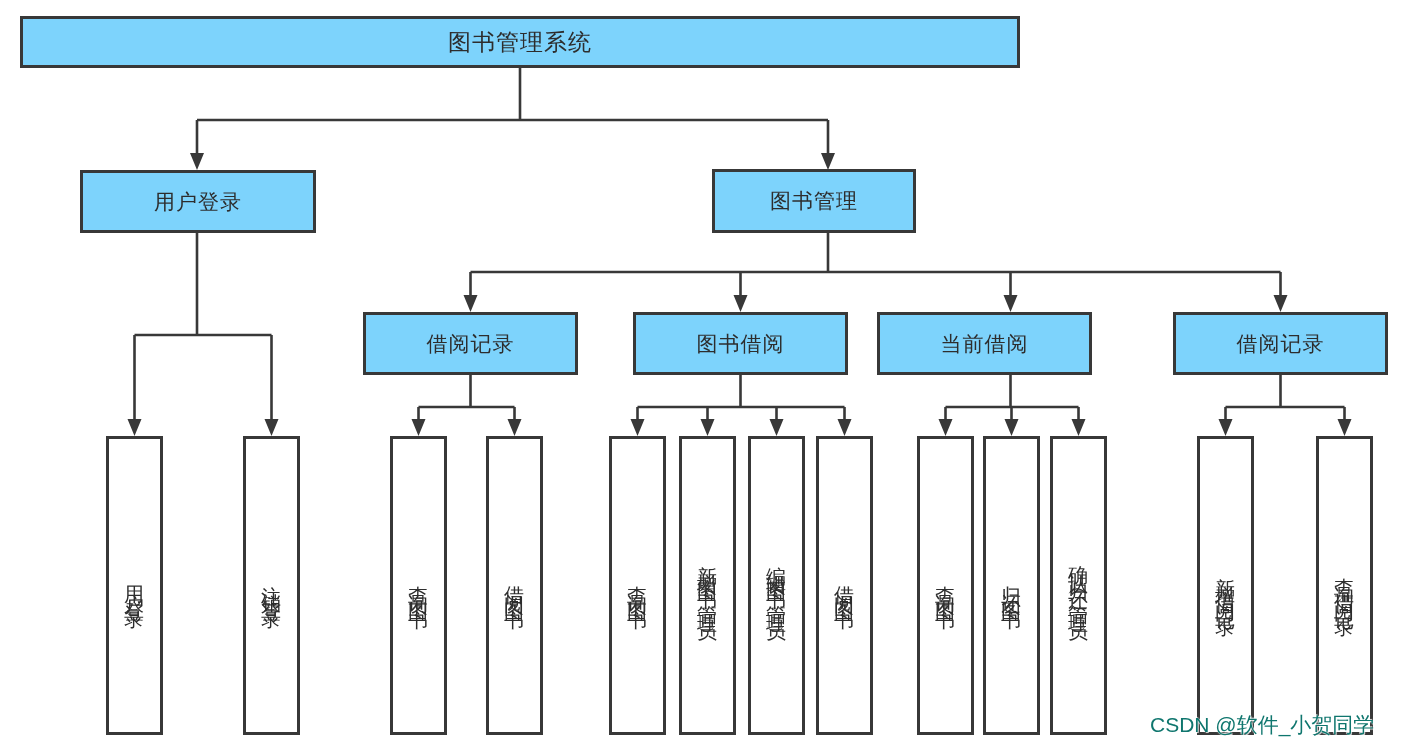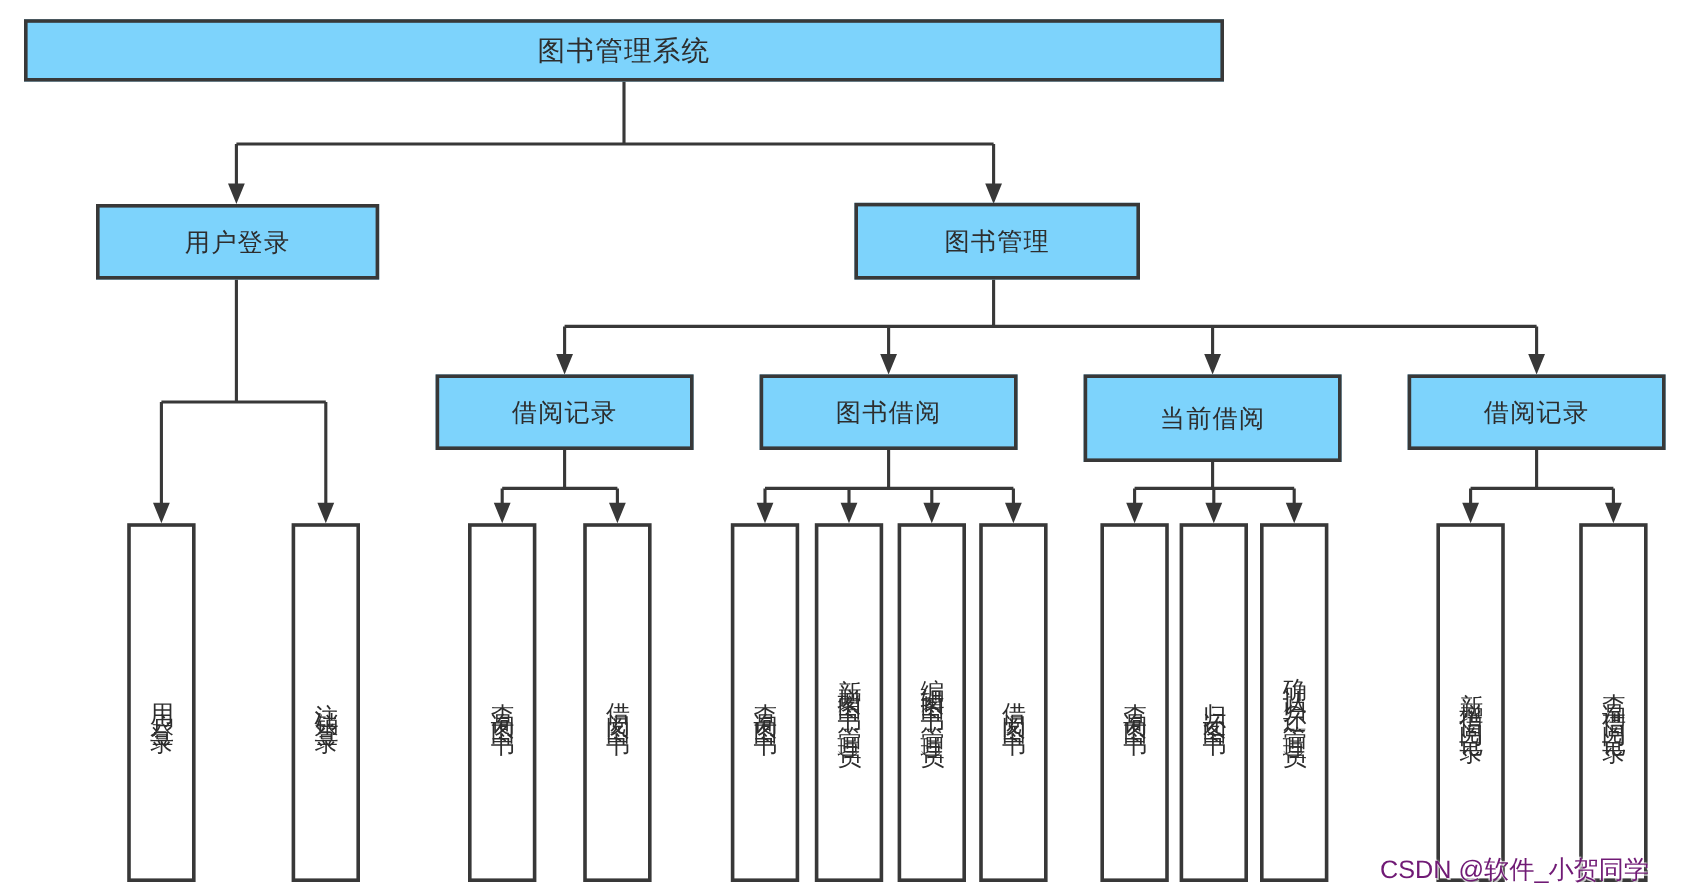--- a/index.html
+++ b/index.html
@@ -35,21 +35,21 @@
     font-size:20px;
     letter-spacing:8px;
     line-height:1;
     white-space:nowrap;
   }
   .watermark{
     position:absolute;
     left:1150px;top:711px;
     width:250px;
     font-size:21px;
-    color:#701a75;
+    color:#0f766e;
     text-shadow:0 0 2px #ffffff,1px 1px 0 rgba(255,255,255,.7),-1px -1px 0 rgba(255,255,255,.7);
     white-space:nowrap;
   }
 </style>
 </head>
 <body>
 
 <div class="canvas">
 
   <svg class="wires" viewBox="0 0 1405 747" xmlns="http://www.w3.org/2000/svg">
@@ -73,31 +73,31 @@
       M1218.5 419h14l-7 17z M1337.5 419h14l-7 17z"></path>
   </svg>
 
   <div class="node root" style="left:20px;top:16px;width:1000px;height:52px;">
     <span>图书管理系统</span>
   </div>
 
   <div class="node branch" style="left:80px;top:170px;width:236px;height:63px;">
     <span>用户登录</span>
   </div>
-  <div class="node branch" style="left:712px;top:169px;width:238px;height:64px;">
+  <div class="node branch" style="left:712px;top:169px;width:204px;height:64px;">
     <span>图书管理</span>
   </div>
 
   <div class="node branch" style="left:363px;top:312px;width:215px;height:63px;">
     <span>借阅记录</span>
   </div>
   <div class="node branch" style="left:633px;top:312px;width:215px;height:63px;">
     <span>图书借阅</span>
   </div>
-  <div class="node branch" style="left:903px;top:312px;width:215px;height:73px;">
+  <div class="node branch" style="left:877px;top:312px;width:215px;height:63px;">
     <span>当前借阅</span>
   </div>
   <div class="node branch" style="left:1173px;top:312px;width:215px;height:63px;">
     <span>借阅记录</span>
   </div>
 
   <div class="leaf" style="left:106px;">
     <span>用户登录</span>
   </div>
   <div class="leaf" style="left:243px;">

